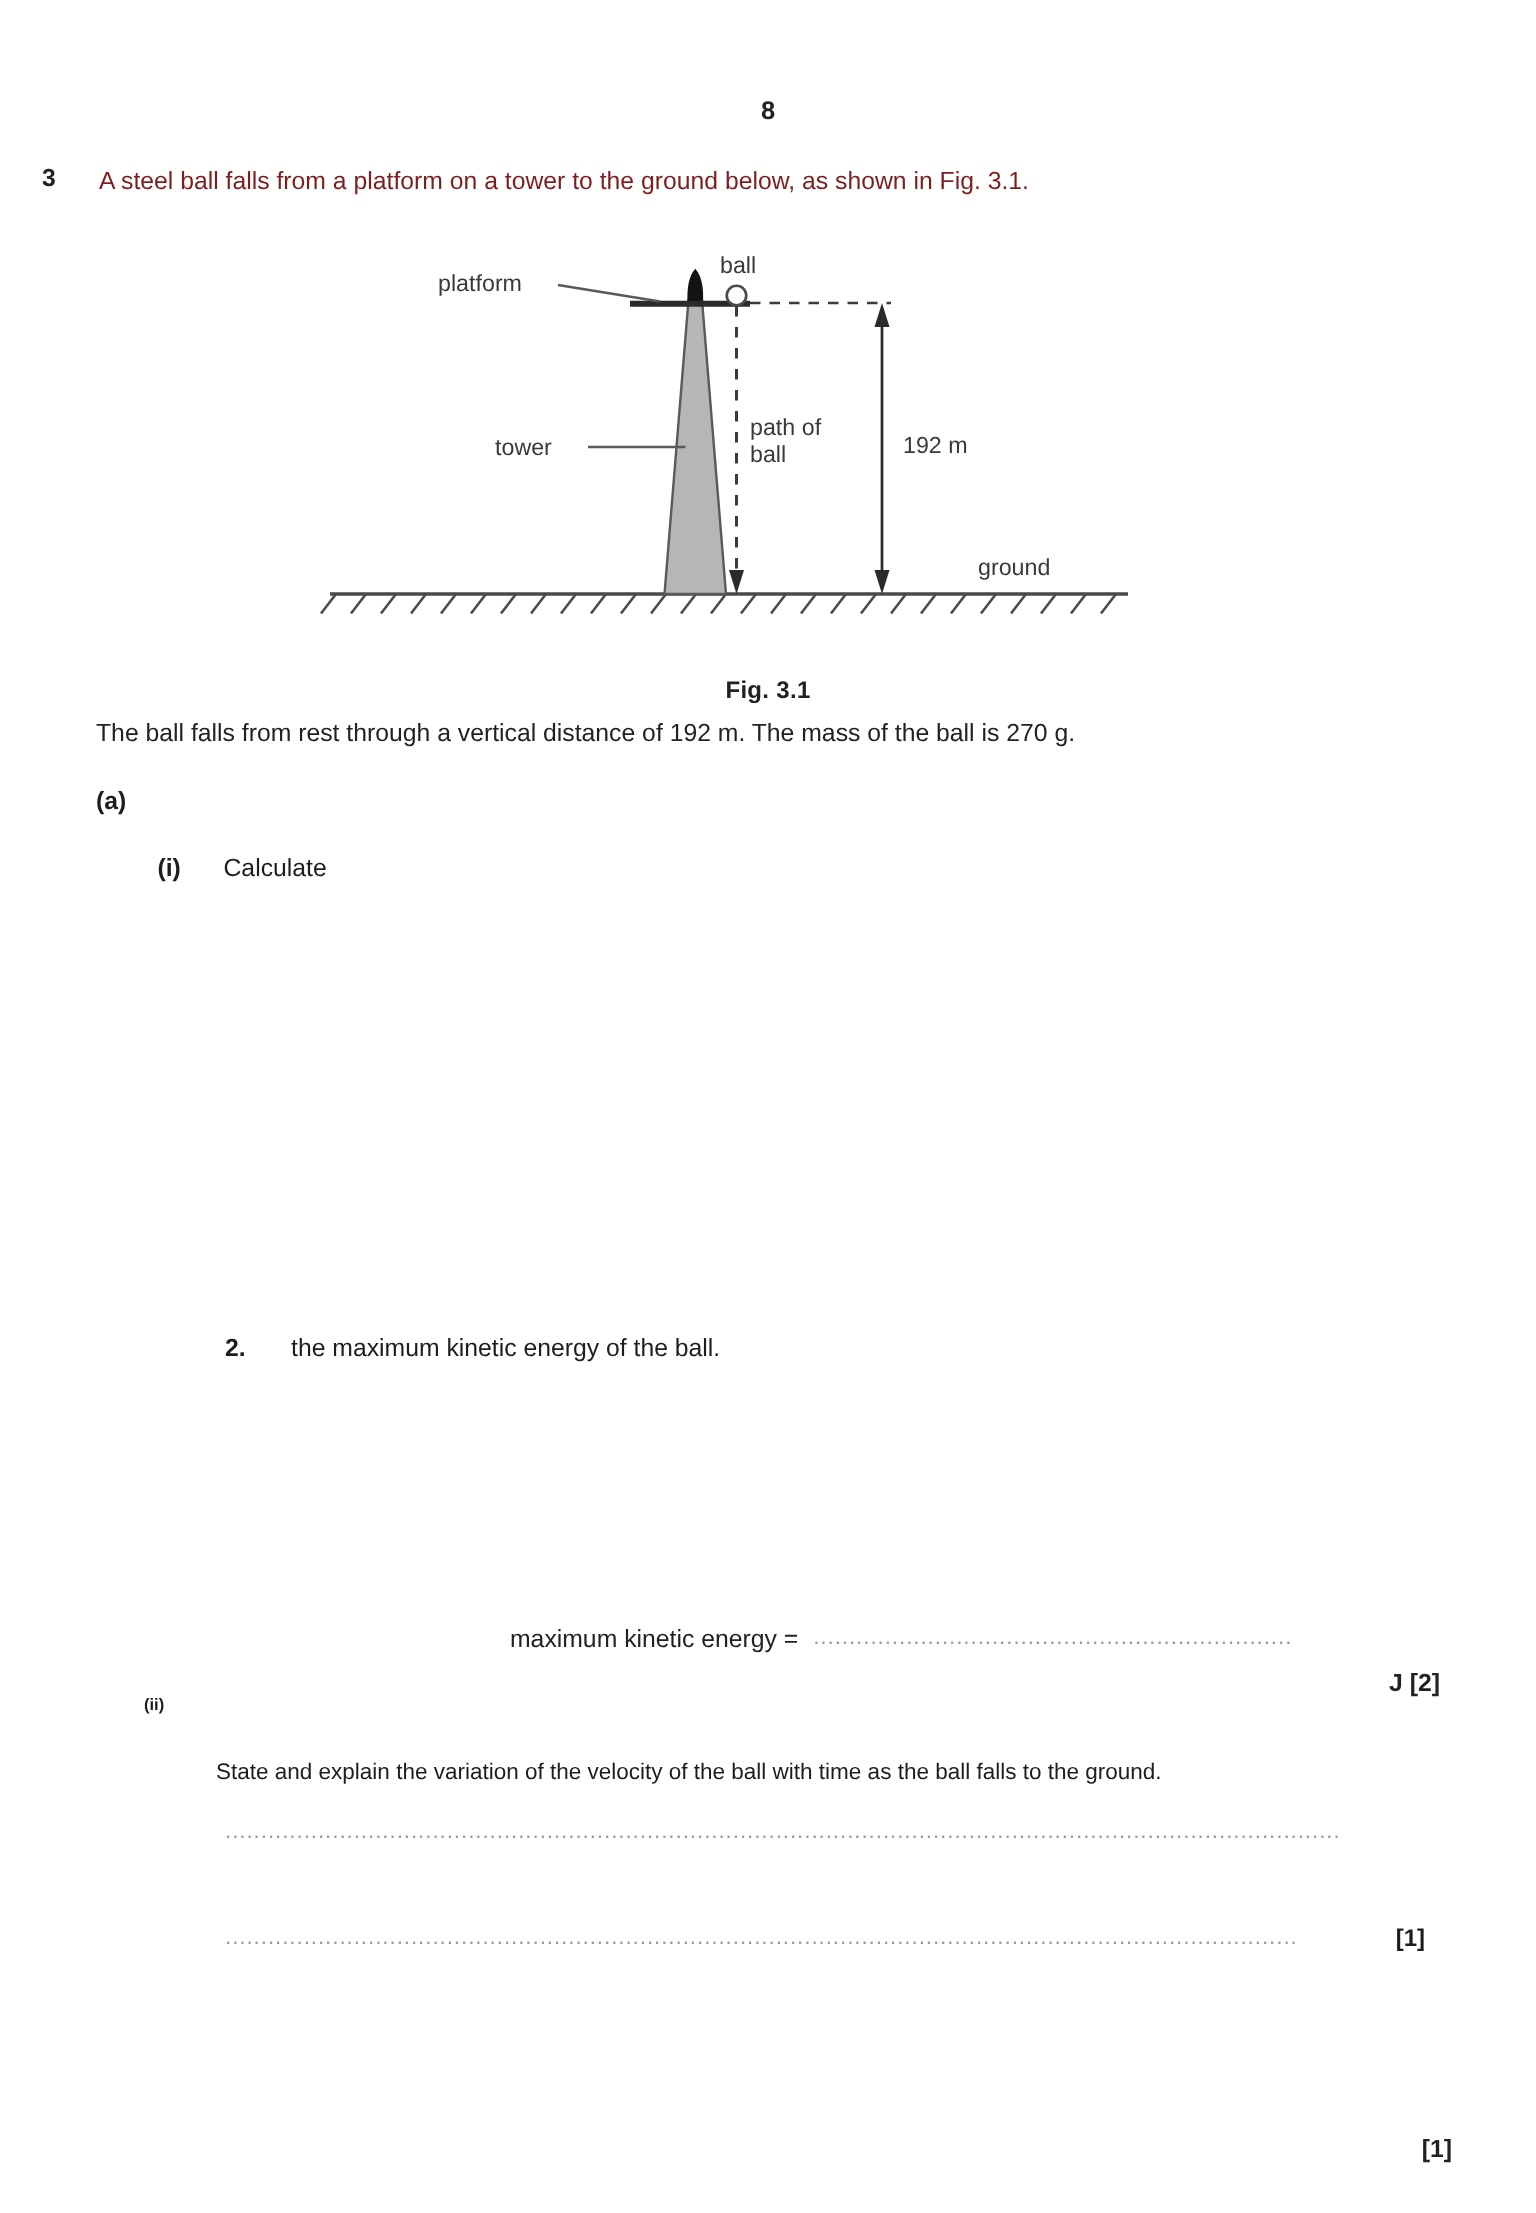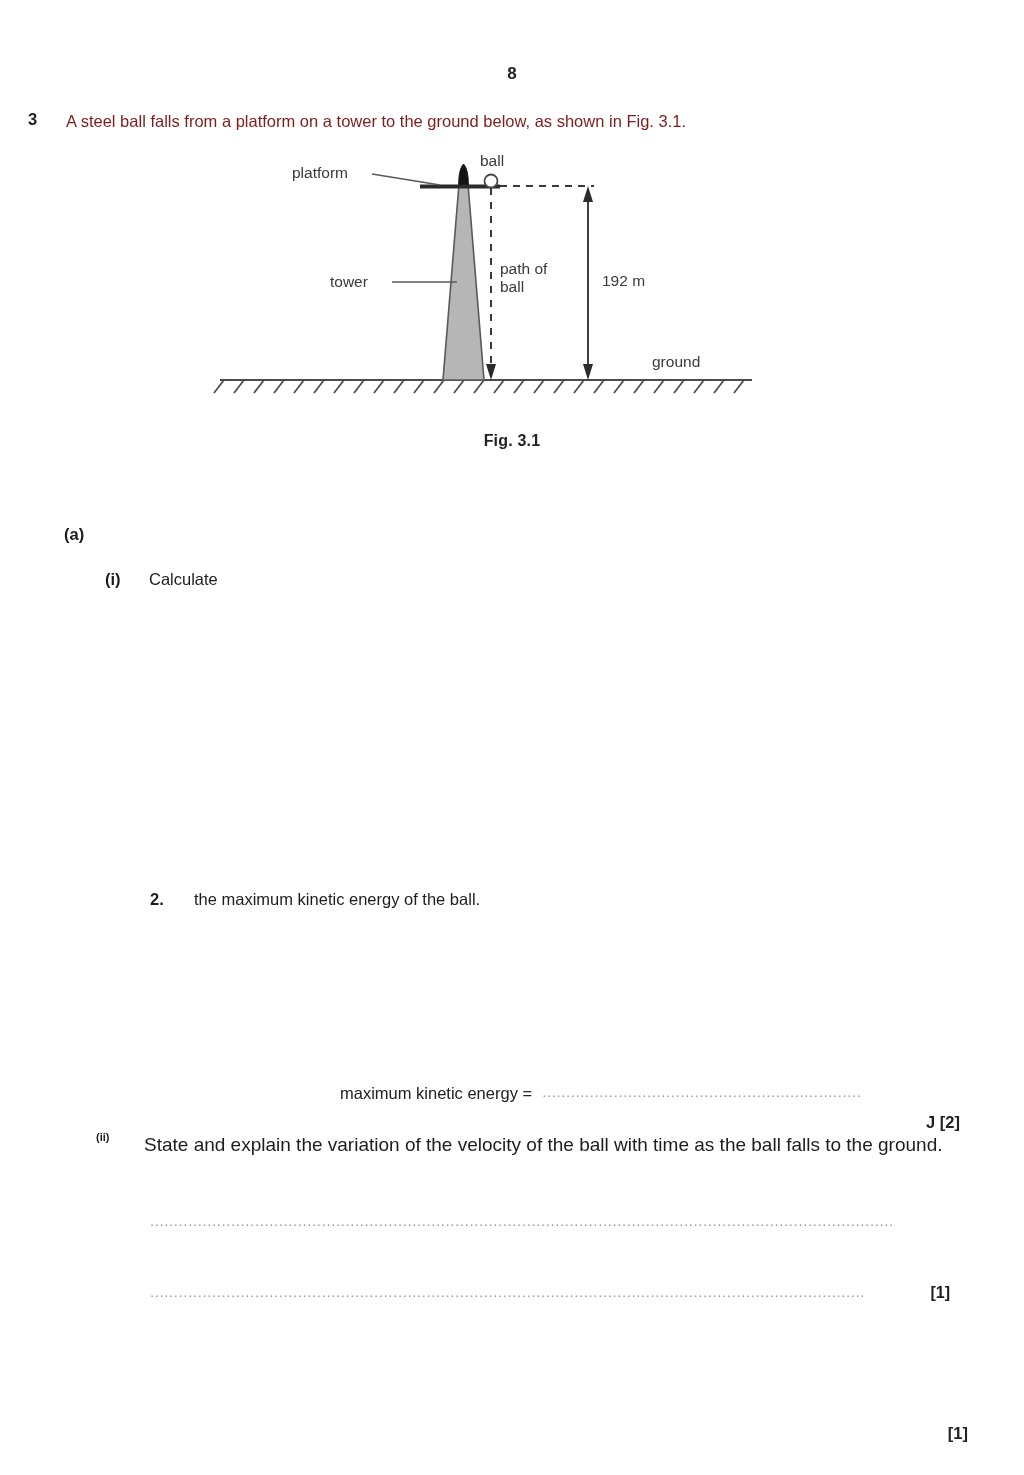--- a/index.html
+++ b/index.html
@@ -54,33 +54,33 @@
   }
   .q-text {
     font-size: 16.5px;
     line-height: 1.42;
     color: #7f1d1d;
   }
 
   
   .figure-wrap {
     position: absolute;
-    top: 152px;
+    top: 168px;
     left: 0;
     width: 1008px;
     height: 262px;
   }
   .figure-svg {
     position: absolute;
     left: 212px;
     top: 0;
   }
   .fig-caption {
     position: absolute;
-    top: 432px;
+    top: 452px;
     left: 0;
     width: 1024px;
     text-align: center;
     font-size: 16px;
     font-weight: bold;
     color: #222;
     letter-spacing: .2px;
   }
 
   
@@ -183,22 +183,23 @@
     display: flex;
     align-items: flex-start;
   }
   .lbl-ii {
     font-weight: bold;
     font-size: 11px;
     width: 48px;
     flex: 0 0 48px;
   }
   .level-ii .body {
-    font-size: 19px;
+    font-size: 15px;
     line-height: 1.45;
+    margin-top: 40px;
   }
 
   
   .ruled {
     position: absolute;
     left: 150px;
     width: 800px;
     display: flex;
     align-items: baseline;
   }
@@ -317,20 +318,21 @@
       <polygon points="376,34 371,50 381,50" fill="#2b2b2b"></polygon>
       <polygon points="376,228 371,212 381,212" fill="#2b2b2b"></polygon>
       <text class="dg-label" x="390" y="134">192 m</text>
 
       <text class="dg-label" x="440" y="215">ground</text>
     </svg>
   </div>
 
   <div class="fig-caption">Fig. 3.1</div>
 
+  <div class="para para-intro">The ball falls from rest through a vertical distance of 192 m. The mass of the ball is 270 g.</div>
 
   <div class="level-a">
     <span class="lbl-a">(a)</span>
   </div>
 
   <div class="level-i">
     <span class="lbl-i">(i)</span>
     <span class="body">Calculate</span>
   </div>
 

